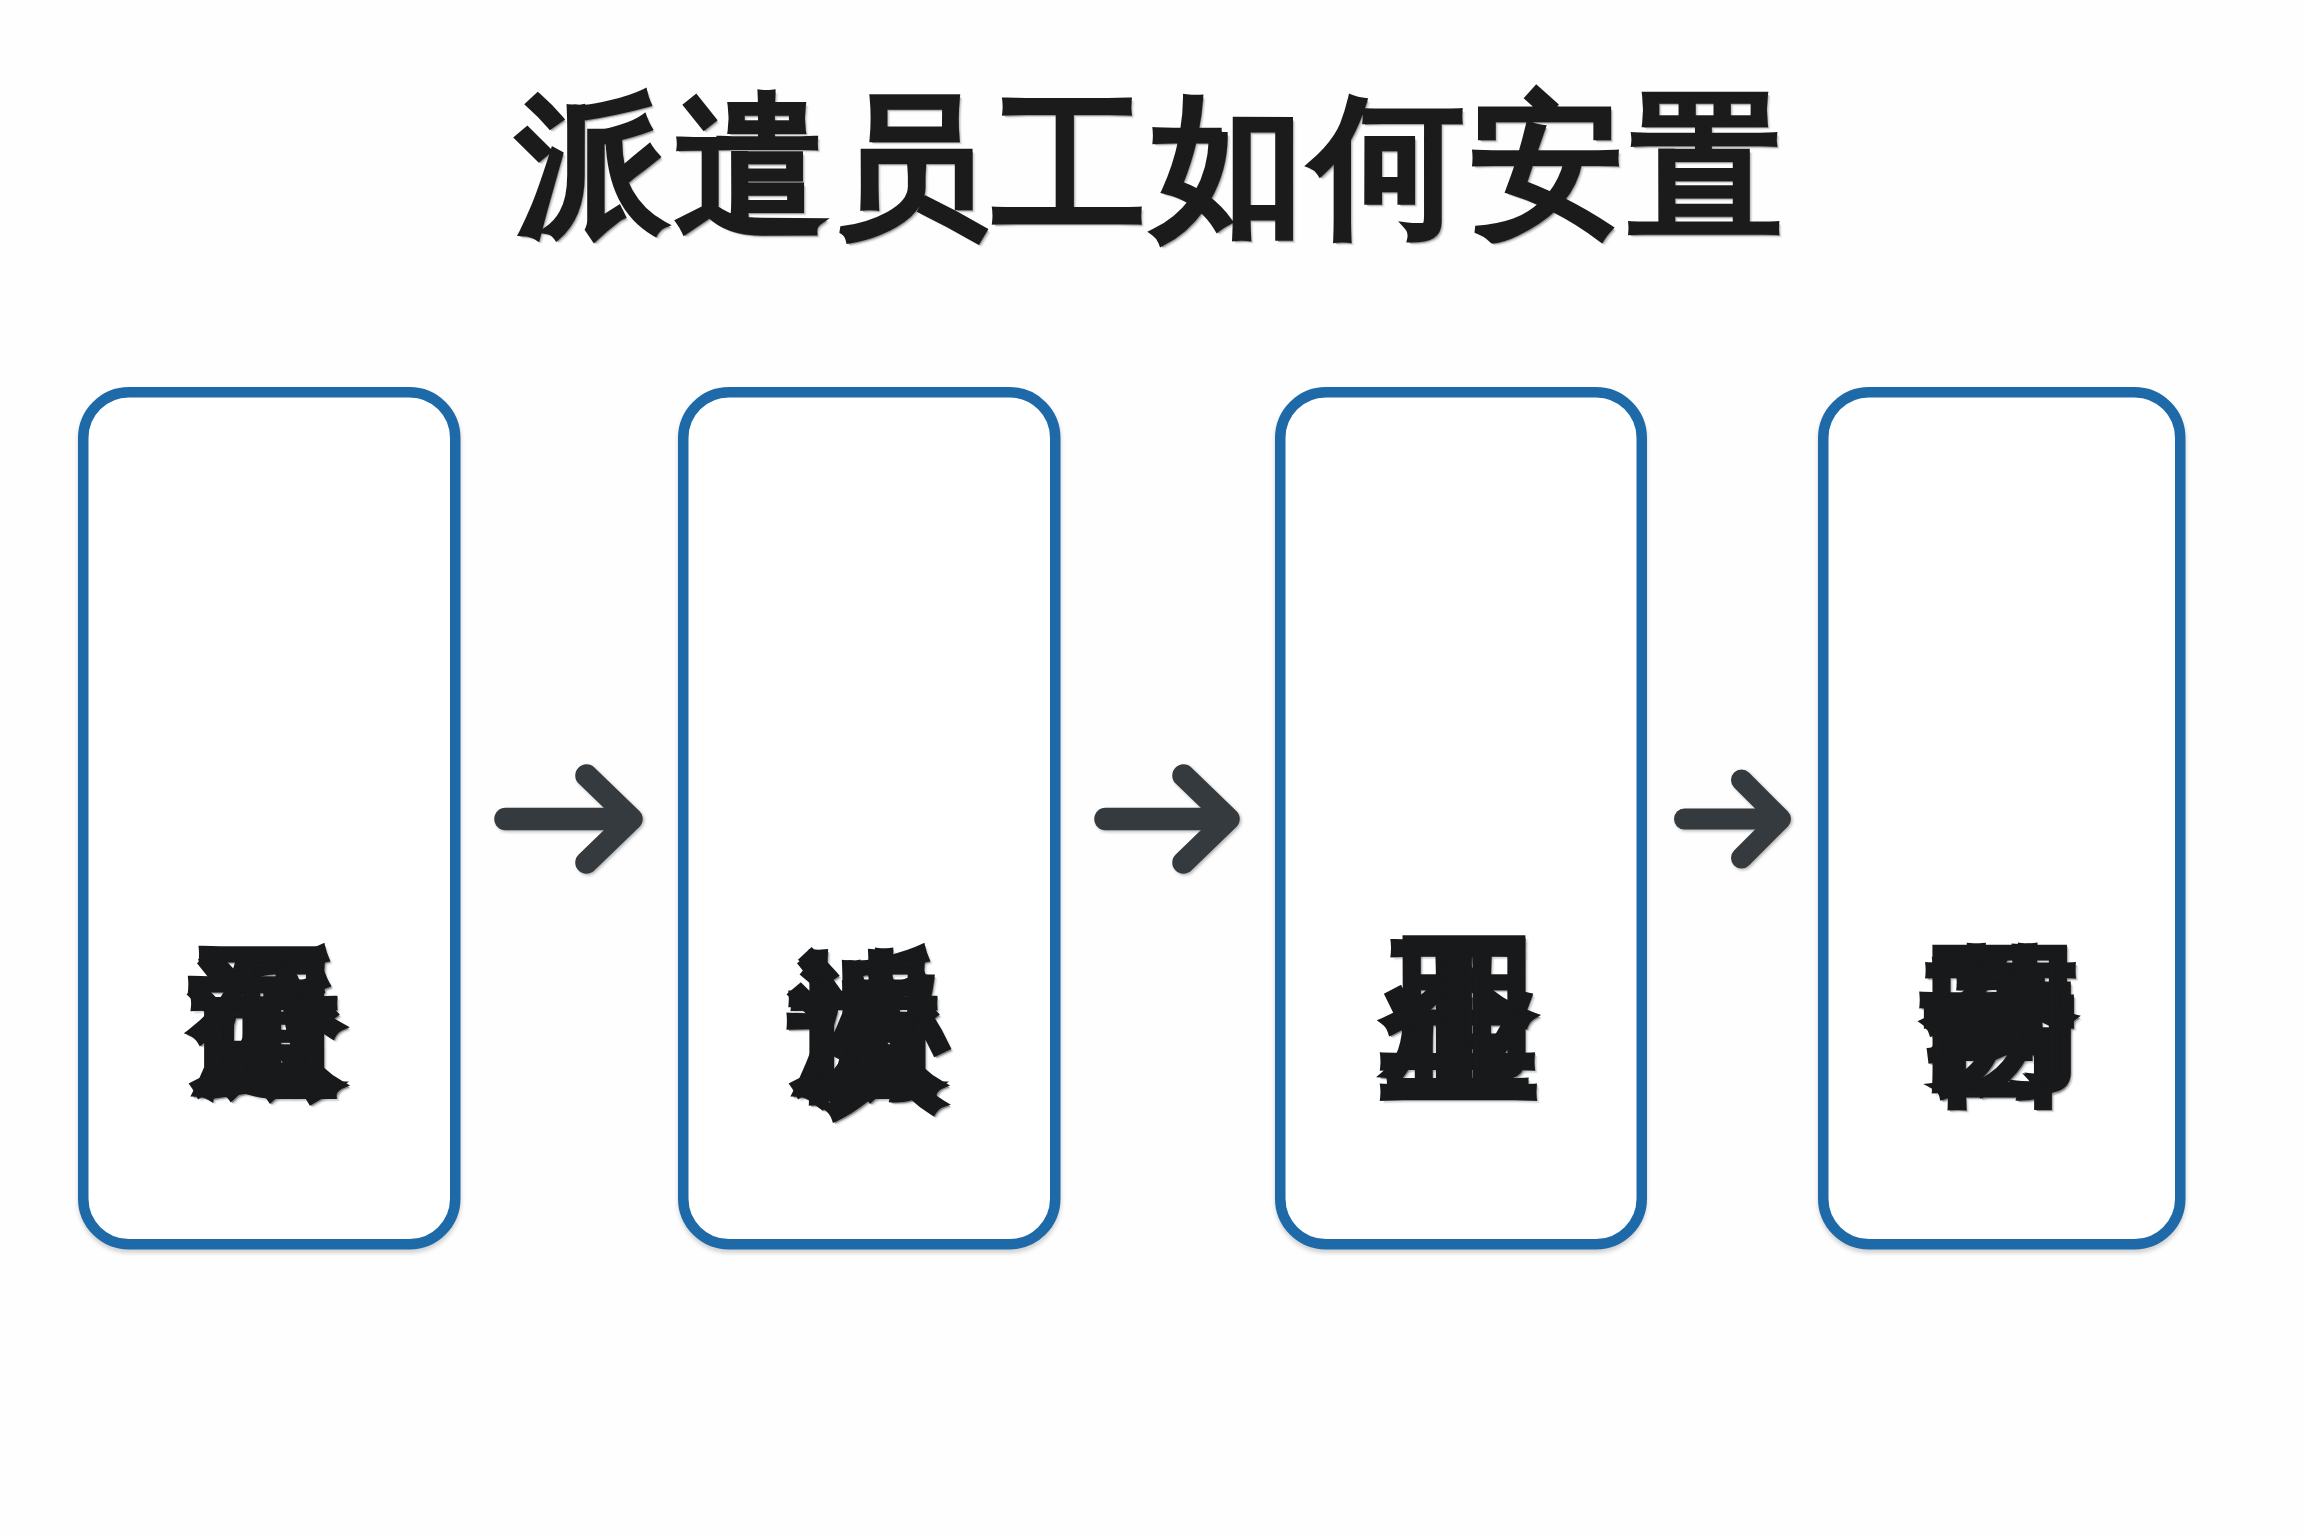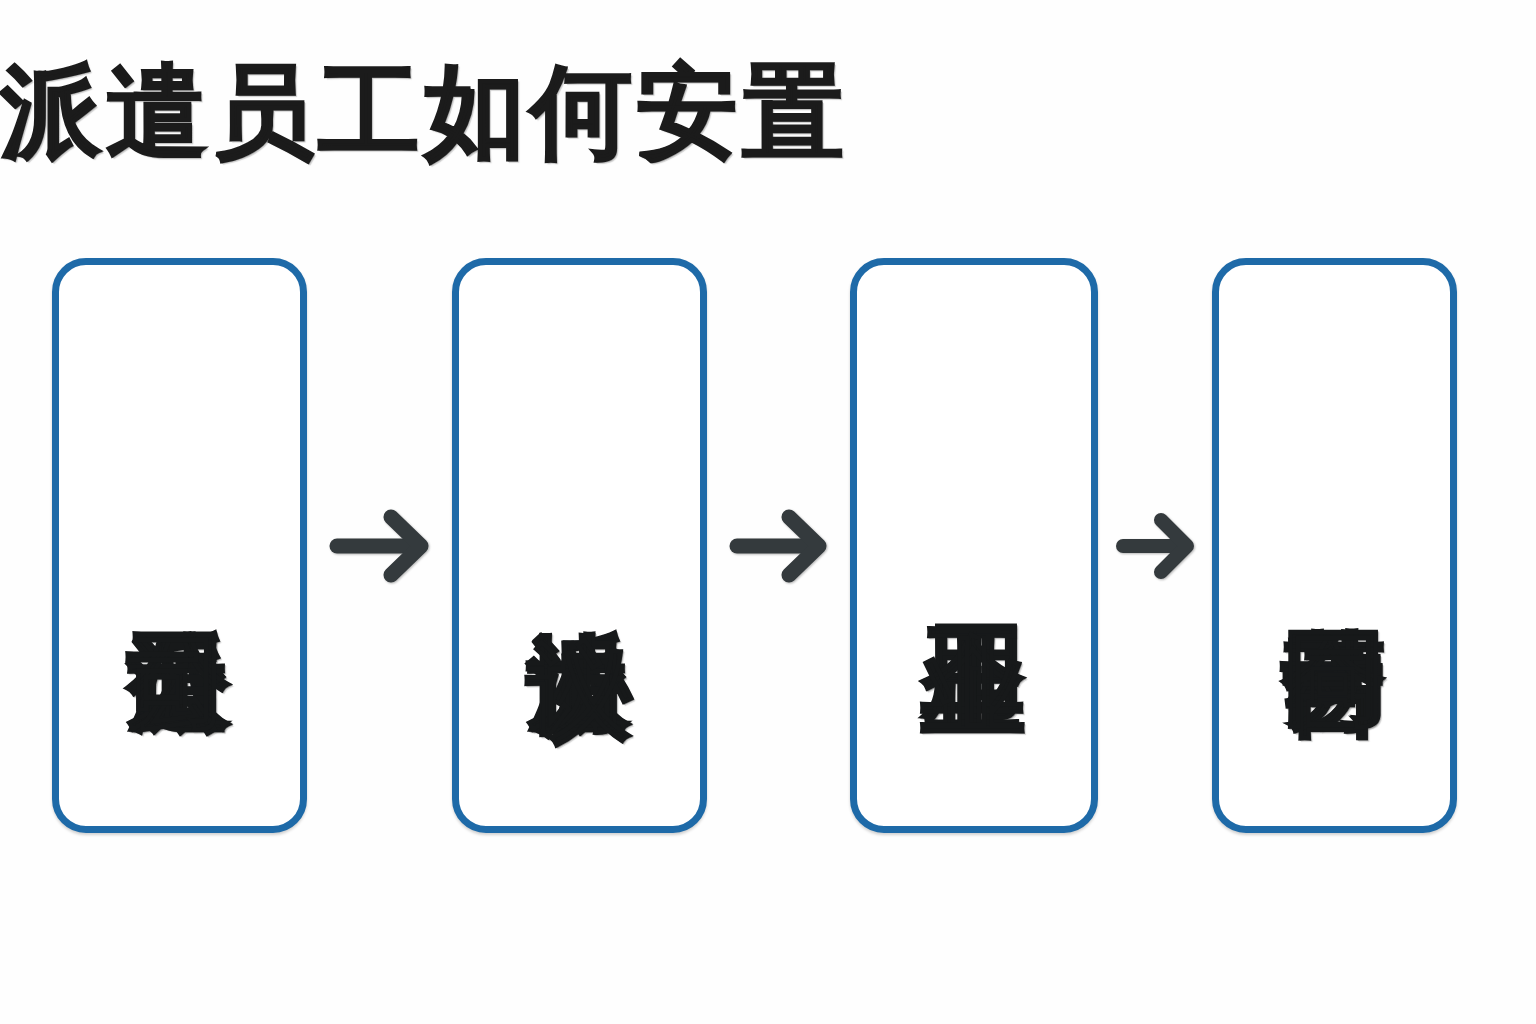--- a/index.html
+++ b/index.html
@@ -20,20 +20,21 @@
     height: 1024px;
     background: #fefefe;
   }
 
   
   #title {
     position: absolute;
     left: 0;
     top: 52px;
     width: 1536px;
+    text-align: center;
     font-size: 102px;
     line-height: 120px;
     font-weight: 900;
     letter-spacing: 4px;
     color: #1b1b1b;
     white-space: nowrap;
     text-shadow: 1px 1px 0 #9a9a9a, 2px 2px 1px rgba(120,120,120,0.35);
     -webkit-text-stroke: 1.5px #1b1b1b;
   }
 

